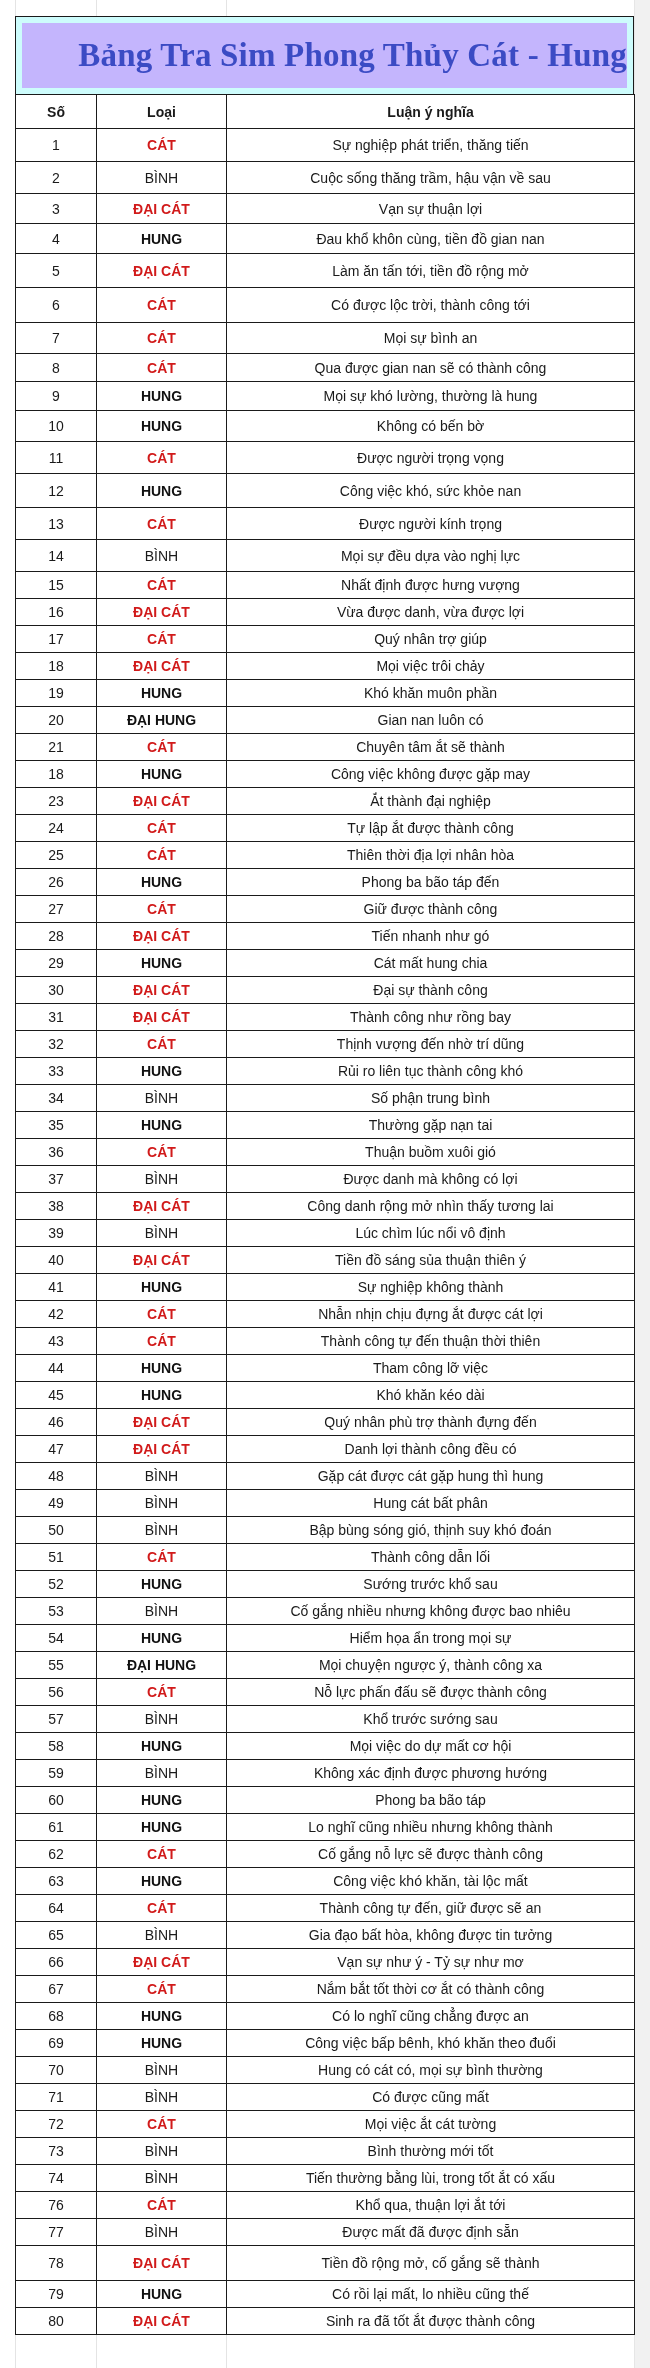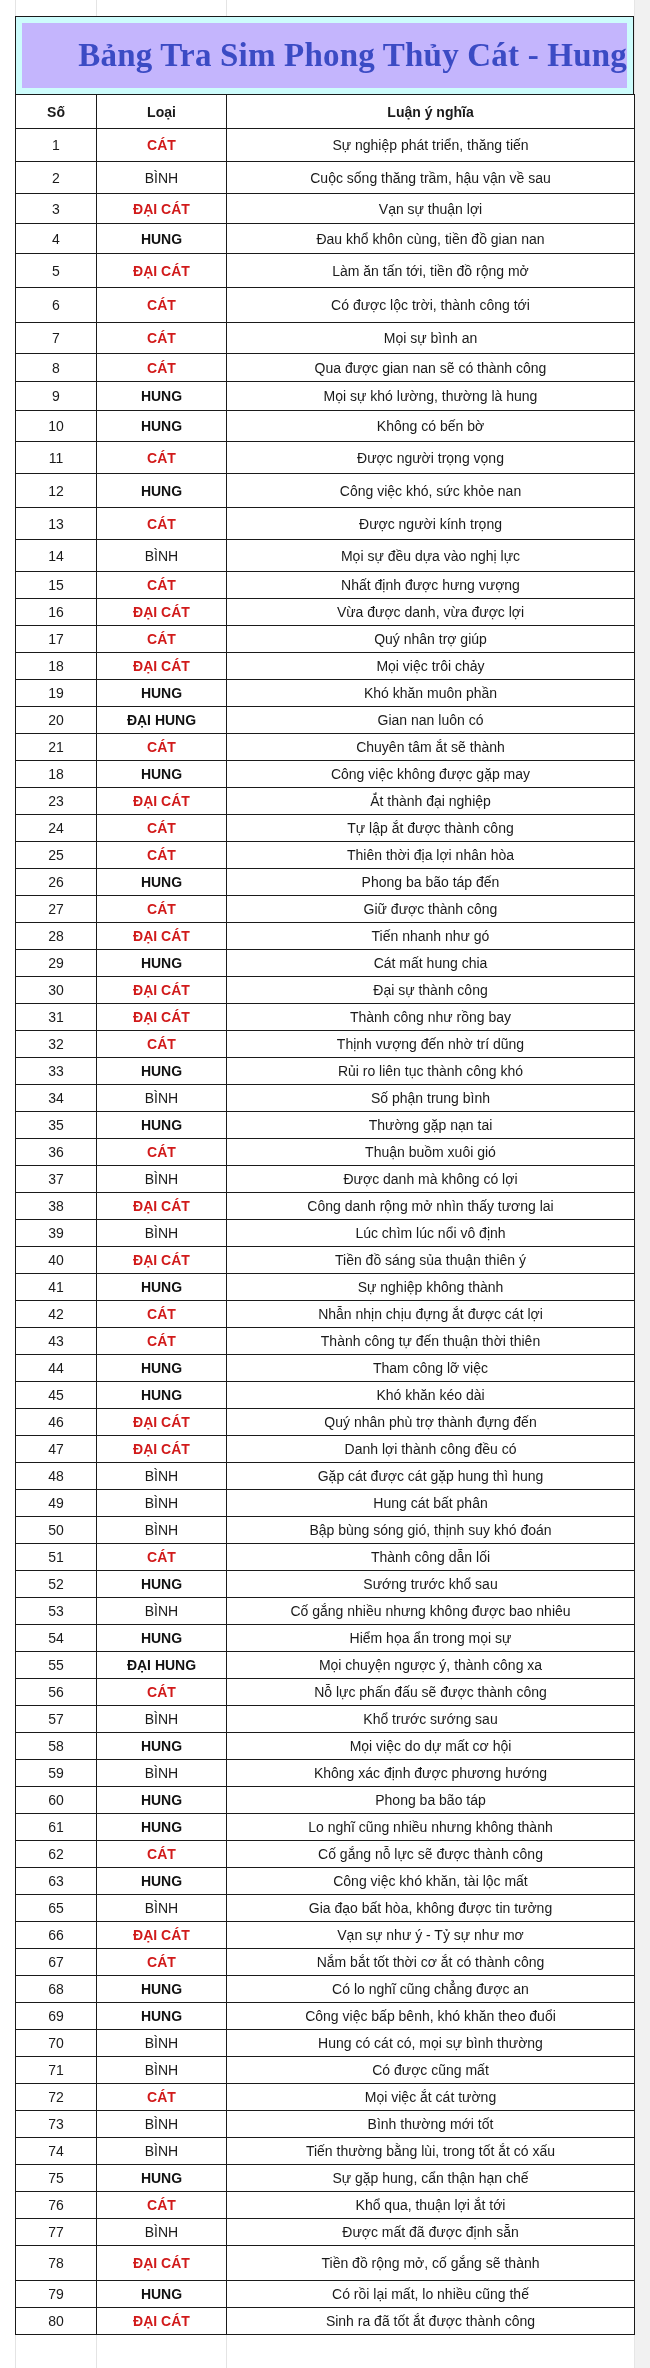--- a/index.html
+++ b/index.html
@@ -362,20 +362,25 @@
           <td class="so">62</td>
           <td class="loai cat">CÁT</td>
           <td class="y">Cố gắng nỗ lực sẽ được thành công</td>
         </tr>
         <tr style="height: 27px;">
           <td class="so">63</td>
           <td class="loai hung">HUNG</td>
           <td class="y">Công việc khó khăn, tài lộc mất</td>
         </tr>
         <tr style="height: 27px;">
+          <td class="so">64</td>
+          <td class="loai cat">CÁT</td>
+          <td class="y">Thành công tự đến, giữ được sẽ an</td>
+        </tr>
+        <tr style="height: 27px;">
           <td class="so">65</td>
           <td class="loai binh">BÌNH</td>
           <td class="y">Gia đạo bất hòa, không được tin tưởng</td>
         </tr>
         <tr style="height: 27px;">
           <td class="so">66</td>
           <td class="loai cat">ĐẠI CÁT</td>
           <td class="y">Vạn sự như ý - Tỷ sự như mơ</td>
         </tr>
         <tr style="height: 27px;">
@@ -410,25 +415,20 @@
         </tr>
         <tr style="height: 27px;">
           <td class="so">73</td>
           <td class="loai binh">BÌNH</td>
           <td class="y">Bình thường mới tốt</td>
         </tr>
         <tr style="height: 27px;">
           <td class="so">74</td>
           <td class="loai binh">BÌNH</td>
           <td class="y">Tiến thường bằng lùi, trong tốt ắt có xấu</td>
-        </tr>
-        <tr style="height: 27px;">
-          <td class="so">75</td>
-          <td class="loai hung">HUNG</td>
-          <td class="y">Sự gặp hung, cẩn thận hạn chế</td>
         </tr>
         <tr style="height: 27px;">
           <td class="so">76</td>
           <td class="loai cat">CÁT</td>
           <td class="y">Khổ qua, thuận lợi ắt tới</td>
         </tr>
         <tr style="height: 27px;">
           <td class="so">77</td>
           <td class="loai binh">BÌNH</td>
           <td class="y">Được mất đã được định sẵn</td>

